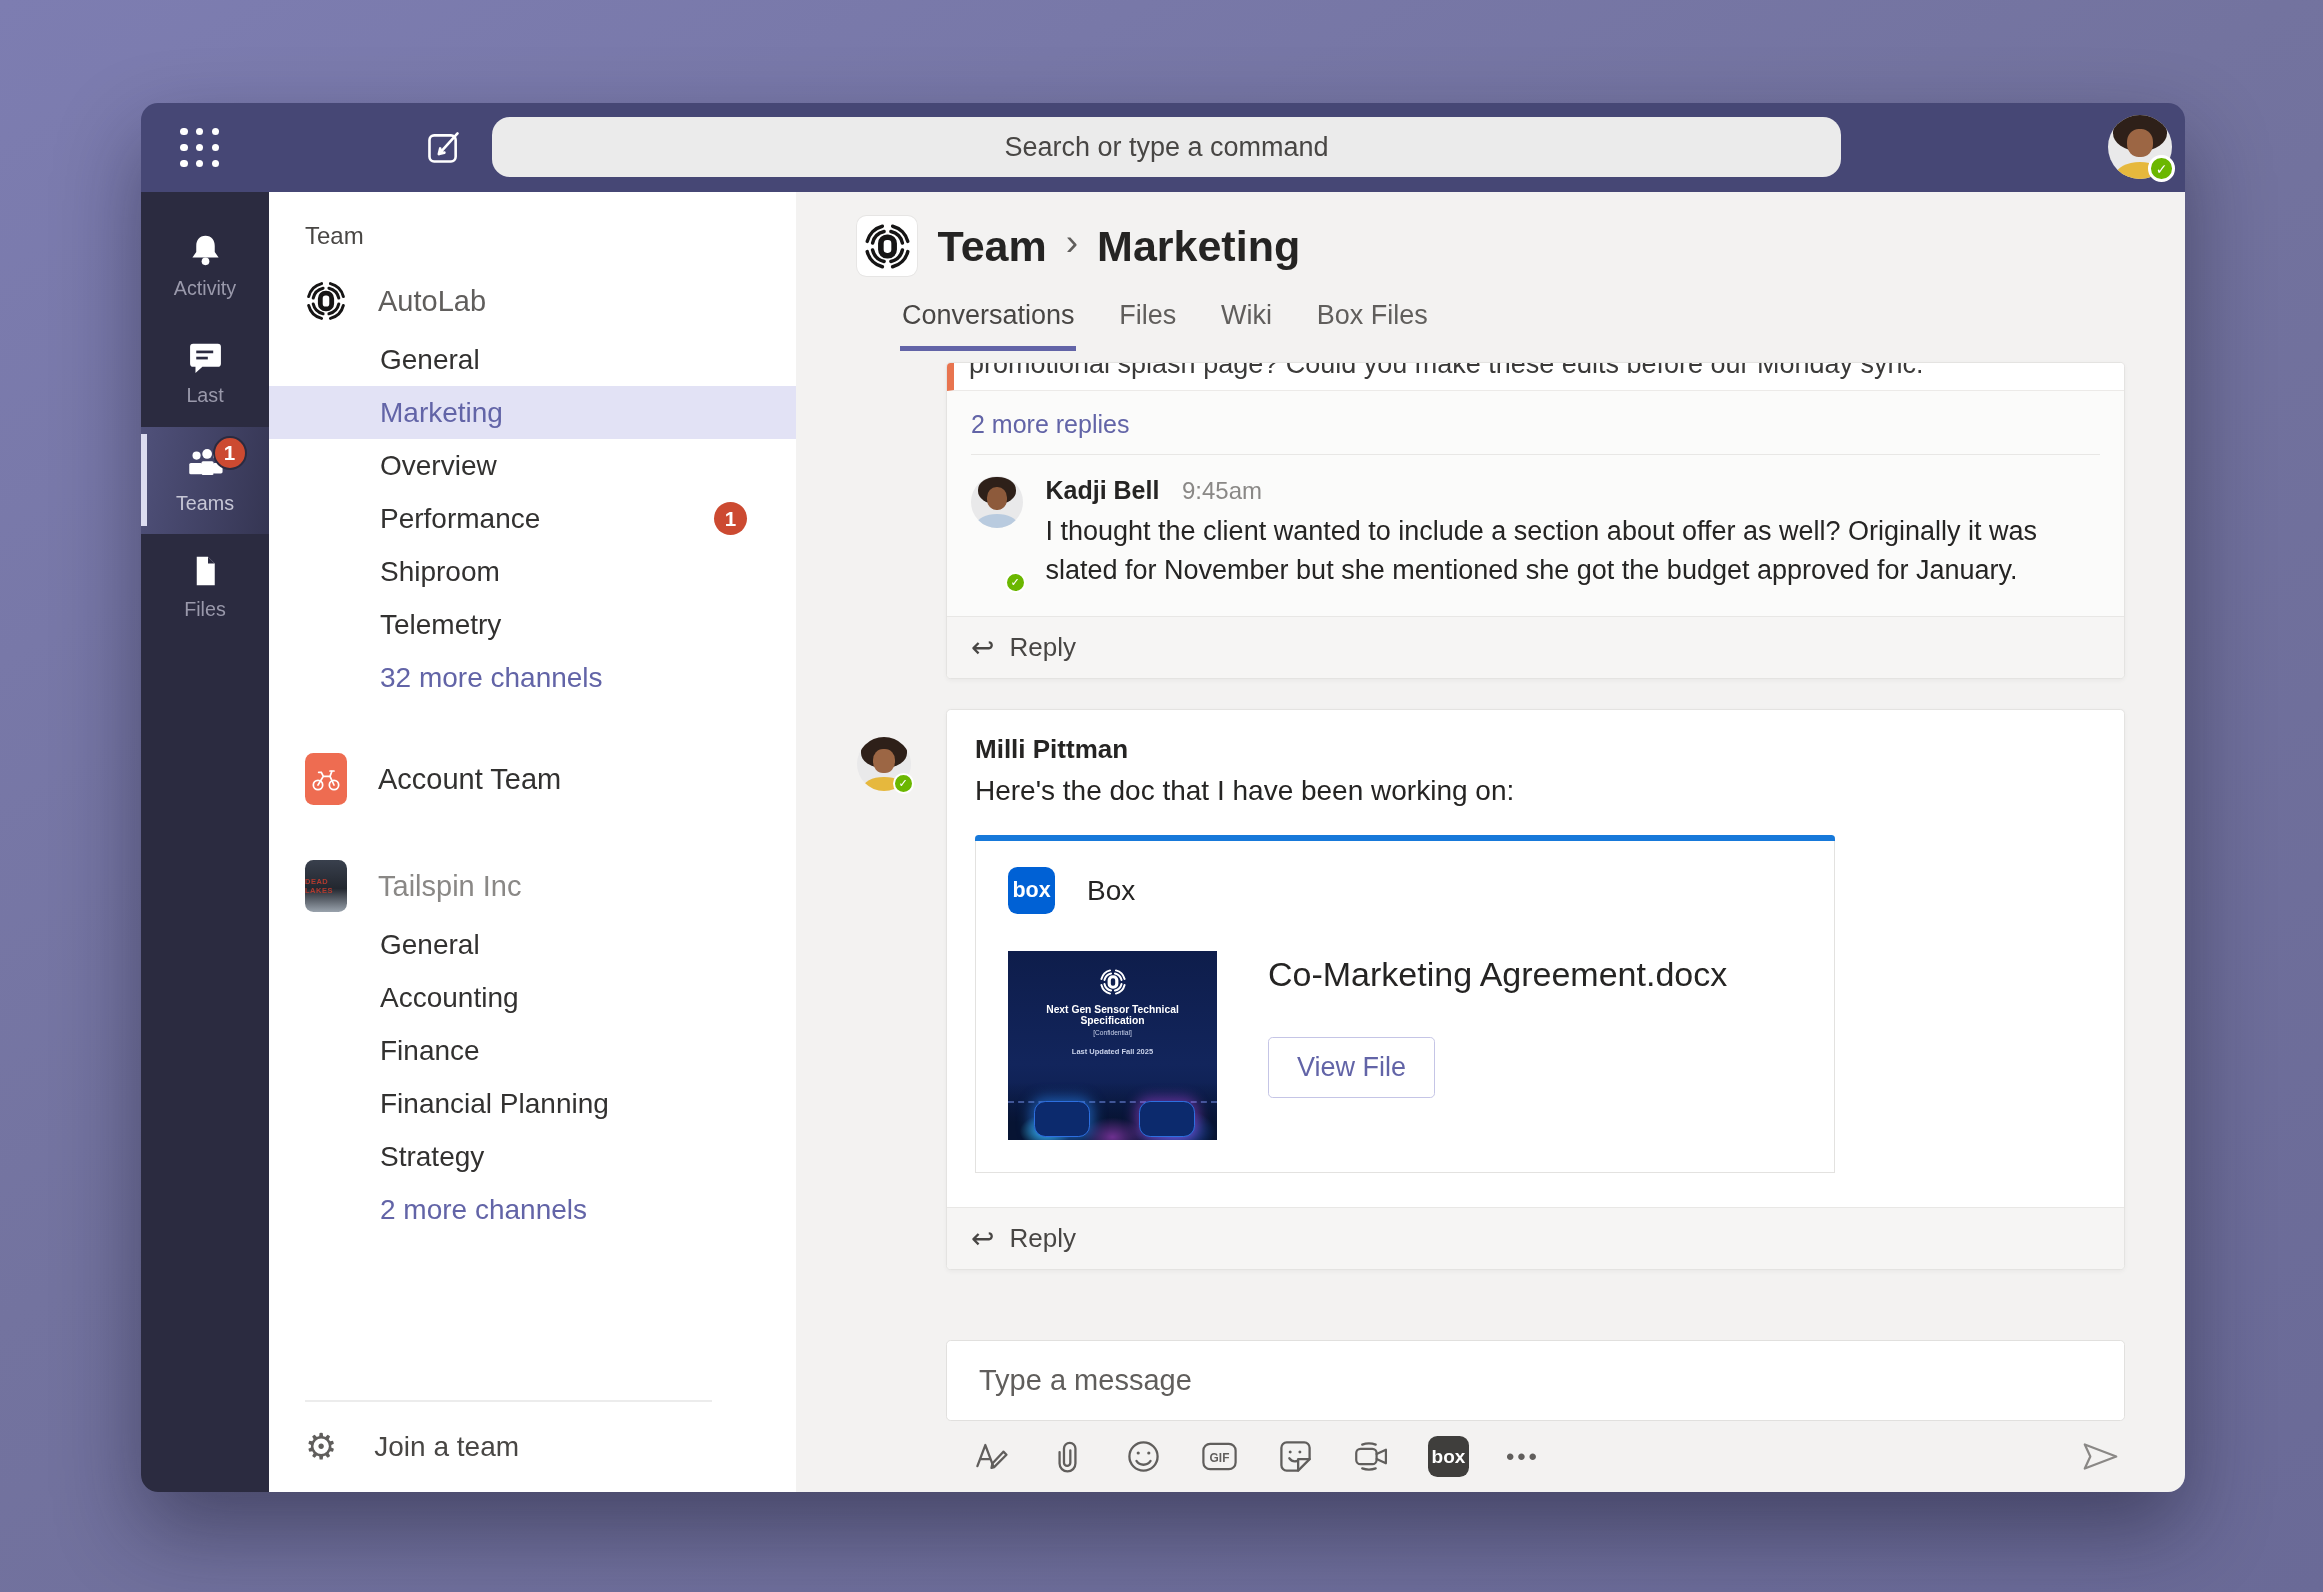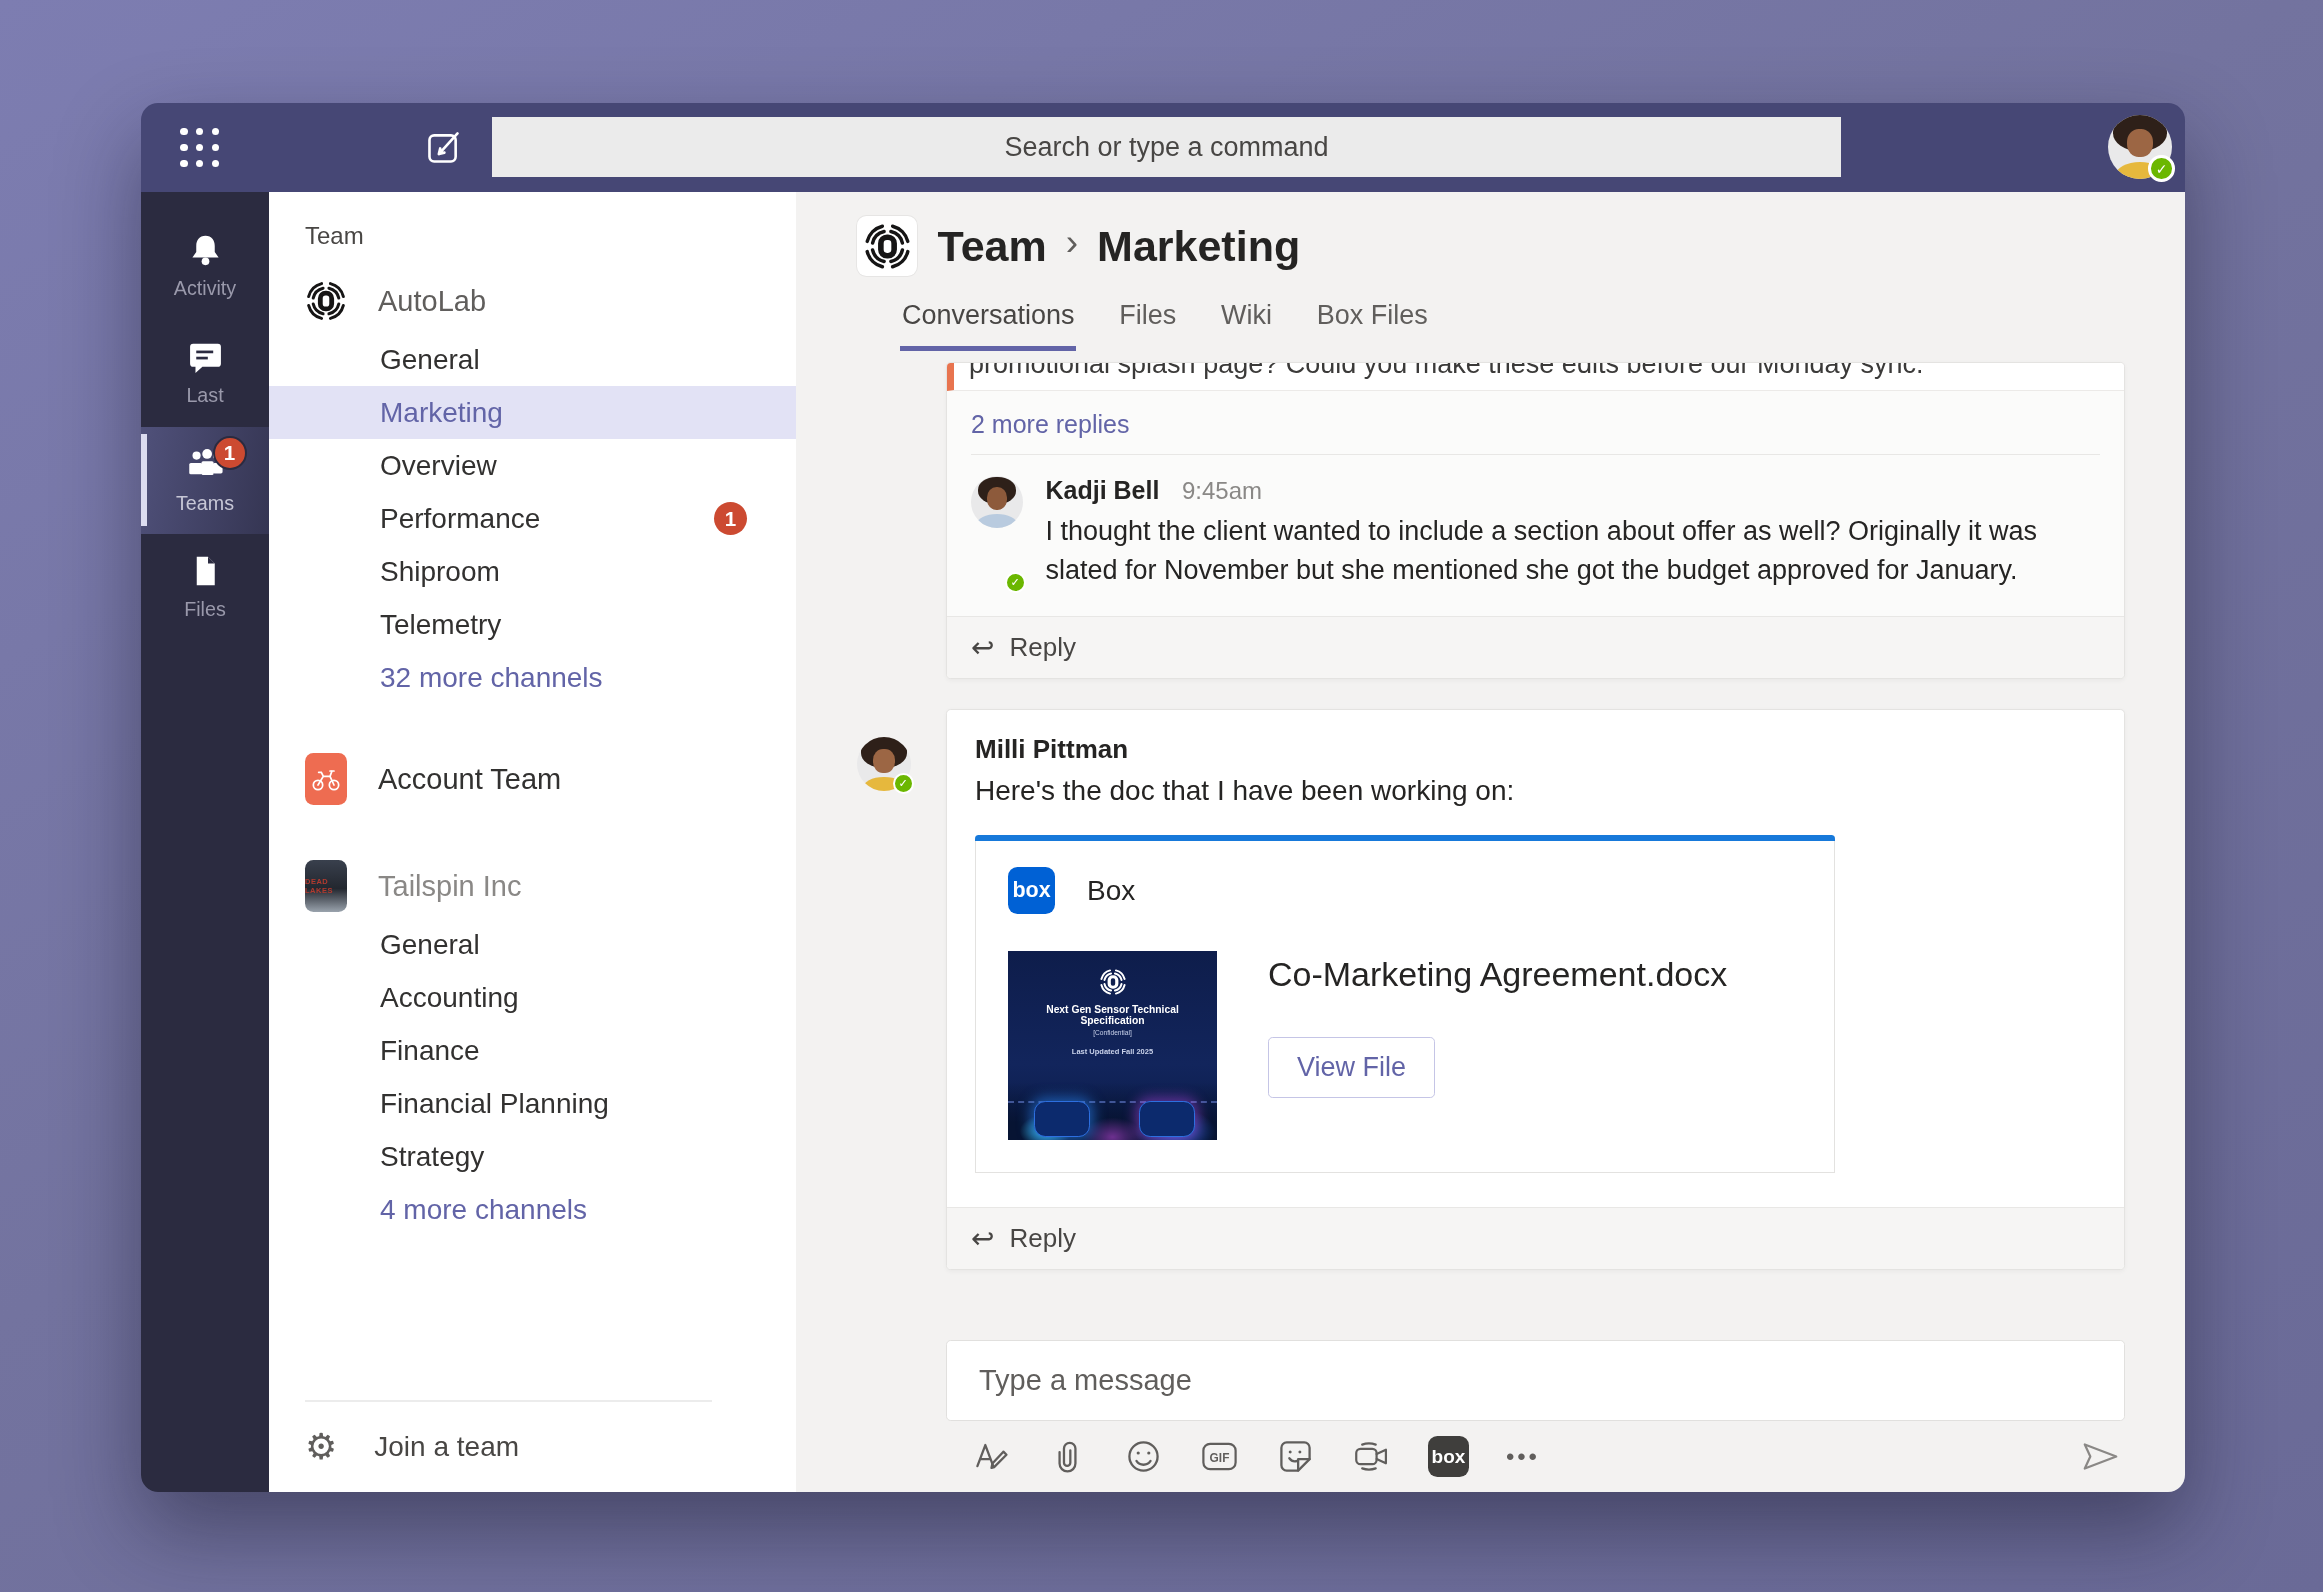--- a/index.html
+++ b/index.html
@@ -8,21 +8,21 @@
          background:linear-gradient(150deg,#7d7db1 0%,#73739f 45%,#6a6a97 100%);}
   
   .win{position:absolute;left:141px;top:103px;width:2044px;height:1389px;border-radius:17px;
        overflow:hidden;box-shadow:0 37px 84px rgba(20,20,40,.45);display:flex;flex-direction:column;}
   
   .topbar{height:89px;background:#464775;display:flex;align-items:center;flex:0 0 auto;position:relative;}
   .waffle{margin-left:39px;display:grid;grid-template-columns:repeat(3,7.5px);grid-gap:8.4px;cursor:pointer;}
   .waffle i{width:7.5px;height:7.5px;border-radius:50%;background:#fff;}
   .compose-ic{position:absolute;left:281px;top:22.5px;}
   .searchbar{position:absolute;left:351px;top:14px;width:1349px;height:60px;}
-  .searchbar input{width:100%;height:100%;border:none;border-radius:0;background:#ebebeb;
+  .searchbar input{width:100%;height:100%;border:none;border-radius:18px;background:#ebebeb;
        font-size:27px;color:#444;text-align:center;font-family:inherit;outline:none;box-sizing:border-box;}
   .searchbar input::placeholder{color:#484644;opacity:1;}
   .me-avatar{position:absolute;right:13px;top:12px;width:64px;height:64px;}
   
   .pres{position:absolute;right:-2.8px;bottom:-2.8px;background:#6bb700;border:3.7px solid #fff;border-radius:50%;
         color:#fff;display:flex;align-items:center;justify-content:center;font-weight:bold;}
   .pres.big{width:20.6px;height:20.6px;font-size:14px;}
   .pres.small{width:17px;height:17px;font-size:11.2px;border-width:2.8px;}
   
   .p-avatar{position:relative;border-radius:50%;background:#e9e9ea;overflow:hidden;}
@@ -295,21 +295,21 @@
           <span class="team-ic tails-ic" style="display:flex;">
             <span>DEAD LAKES</span>
           </span>
           <span class="tn gray">Tailspin Inc</span>
         </div>
         <div class="chan">General</div>
         <div class="chan">Accounting</div>
         <div class="chan">Finance</div>
         <div class="chan">Financial Planning</div>
         <div class="chan">Strategy</div>
-        <div class="chan link">4 more channels</div>
+        <div class="chan link">2 more channels</div>
 
         <div class="side-spacer"></div>
         <div class="side-divider"></div>
         <div class="join-row">
           <span class="gear">⚙</span>
           <span class="jl">Join a team</span>
         </div>
       </div>
 
       <div class="main">

